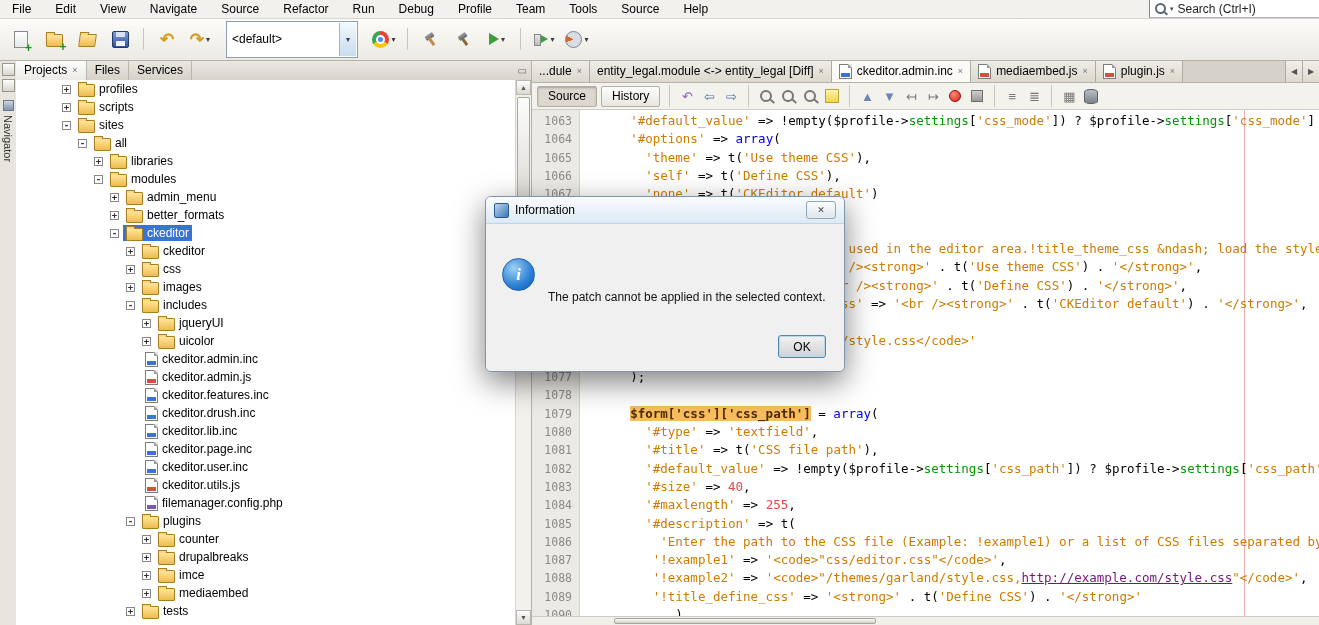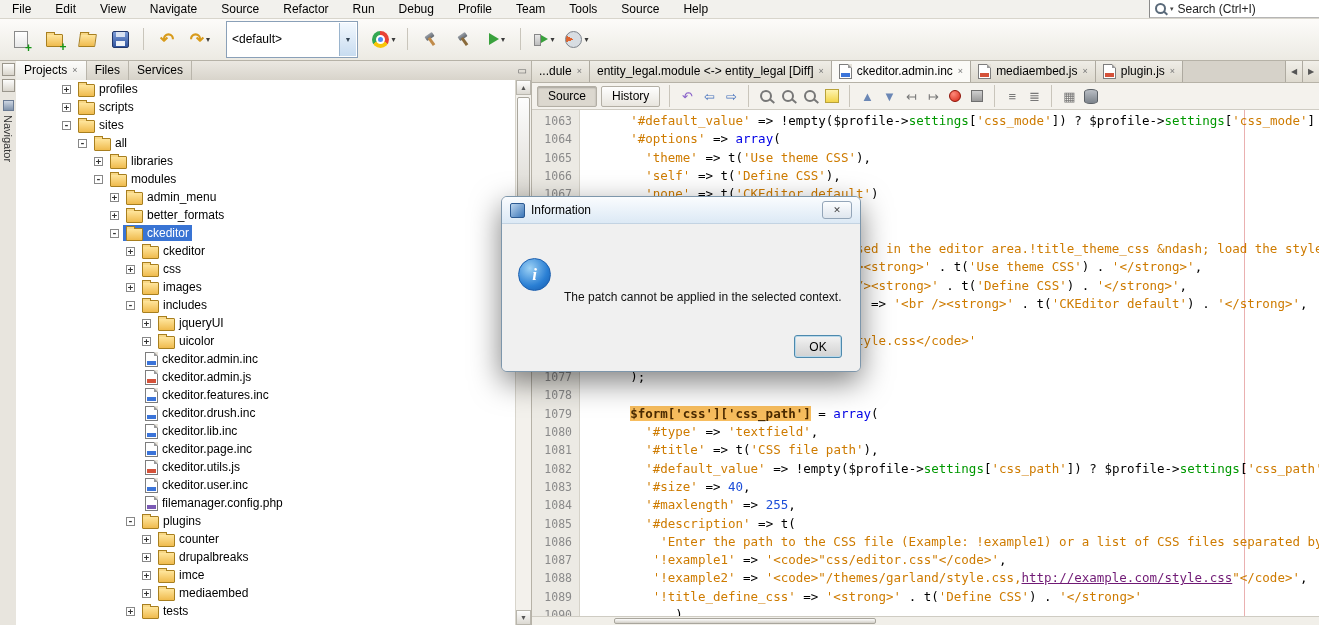--- a/index.html
+++ b/index.html
@@ -132,29 +132,29 @@
 
   .code-area{position:absolute;left:0;top:50px;right:0;bottom:8px;overflow:hidden;background:#fff;}
   .gutter-bg{position:absolute;left:0;top:0;bottom:0;width:47px;background:#eceae4;border-right:1px solid #d5d2c9;}
   .mline{position:absolute;left:712px;top:0;bottom:0;width:1px;background:#eab0b0;}
   #code-lines{position:relative;padding-top:2px;}
   .crow{height:18.3px;line-height:18.3px;display:flex;white-space:pre;
         font-family:"DejaVu Sans Mono",monospace;font-size:12.5px;}
   .gut{flex:none;width:40px;padding-right:7px;text-align:right;color:#8a8a8a;font-size:11.5px;}
   .ctext{padding-left:6px;}
   .cp{color:#000;} .cs{color:#ce7b00;} .ck{color:#0000e6;} .cv{color:#000;}
-  .cg{color:#009800;} .cn{color:#1d4ed8;} .cu{color:#701a75;text-decoration:underline;}
+  .cg{color:#009800;} .cn{color:#ef4444;} .cu{color:#701a75;text-decoration:underline;}
   .ch{background:#f7bd5e;font-weight:bold;color:#4a2a00;}
 
   .hscroll{position:absolute;left:0;right:0;bottom:0;height:8px;background:#f1efe9;border-top:1px solid #cfccc3;}
   .hthumb{position:absolute;left:82px;width:260px;top:1px;bottom:1px;
           background:linear-gradient(#fdfdfd,#d2cfc7);border:1px solid #a9a69d;border-radius:2px;}
 
   
-  #dlg{position:absolute;left:501px;top:196px;width:358px;height:174px;background:#f0f0f0;
+  #dlg{position:absolute;left:485px;top:196px;width:358px;height:174px;background:#f0f0f0;
        border:1px solid #7d96ab;border-radius:6px;box-shadow:0 10px 30px rgba(0,0,0,.5);
        z-index:60;overflow:hidden;}
   .dlg-title{height:26px;display:flex;align-items:center;gap:6px;padding:0 8px;
              background:linear-gradient(#fafcfe,#dce9f5);border-bottom:1px solid #c3d3e2;position:relative;}
   .dlg-cube{width:13px;height:13px;background:linear-gradient(135deg,#bcd6ee,#3b76b8);
             border:1px solid #2b5a92;border-radius:2px;}
   .dlg-close{position:absolute;right:8px;top:4px;width:28px;height:16px;border:1px solid #93a5b8;border-radius:3px;
              background:linear-gradient(#fcfdfe,#dfe6ee);display:flex;align-items:center;justify-content:center;
              font-size:9px;color:#444;}
   .dlg-body{position:relative;height:148px;background:#f0f0f0;}
@@ -410,28 +410,28 @@
           </span>
         </div>
         <div class="trow" style="padding-left: 126px;">
           <span class="labwrap">
             <span class="f-ic inc"></span>
             <span>ckeditor.page.inc</span>
           </span>
         </div>
         <div class="trow" style="padding-left: 126px;">
           <span class="labwrap">
+            <span class="f-ic inc"></span>
+            <span>ckeditor.user.inc</span>
+          </span>
+        </div>
+        <div class="trow" style="padding-left: 126px;">
+          <span class="labwrap">
             <span class="f-ic js"></span>
             <span>ckeditor.utils.js</span>
-          </span>
-        </div>
-        <div class="trow" style="padding-left: 126px;">
-          <span class="labwrap">
-            <span class="f-ic inc"></span>
-            <span>ckeditor.user.inc</span>
           </span>
         </div>
         <div class="trow" style="padding-left: 126px;">
           <span class="labwrap">
             <span class="f-ic php"></span>
             <span>filemanager.config.php</span>
           </span>
         </div>
         <div class="trow" style="padding-left: 110px;">
           <span class="handle">-</span>

